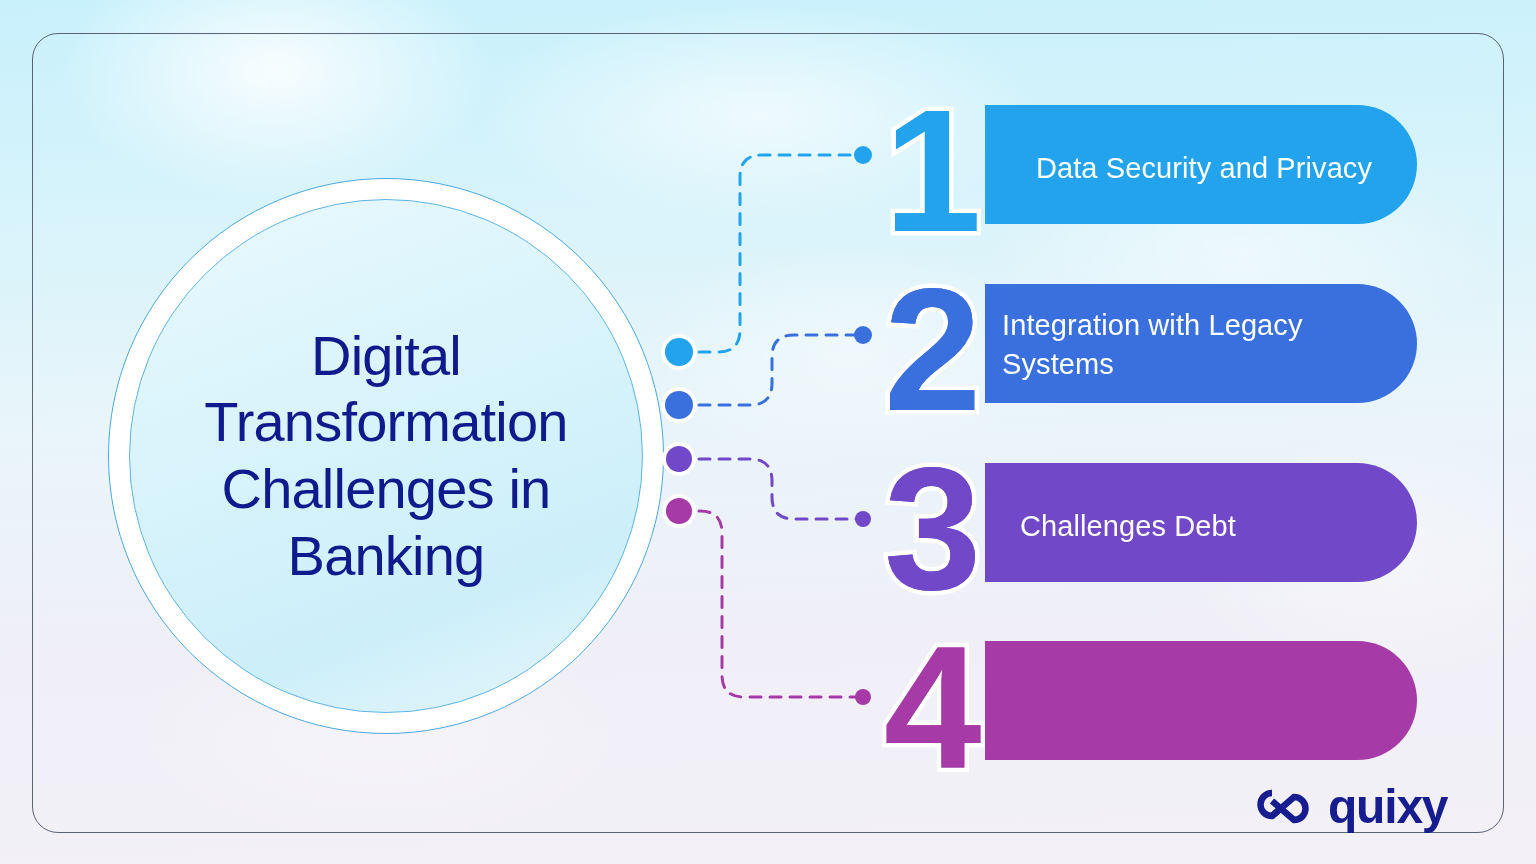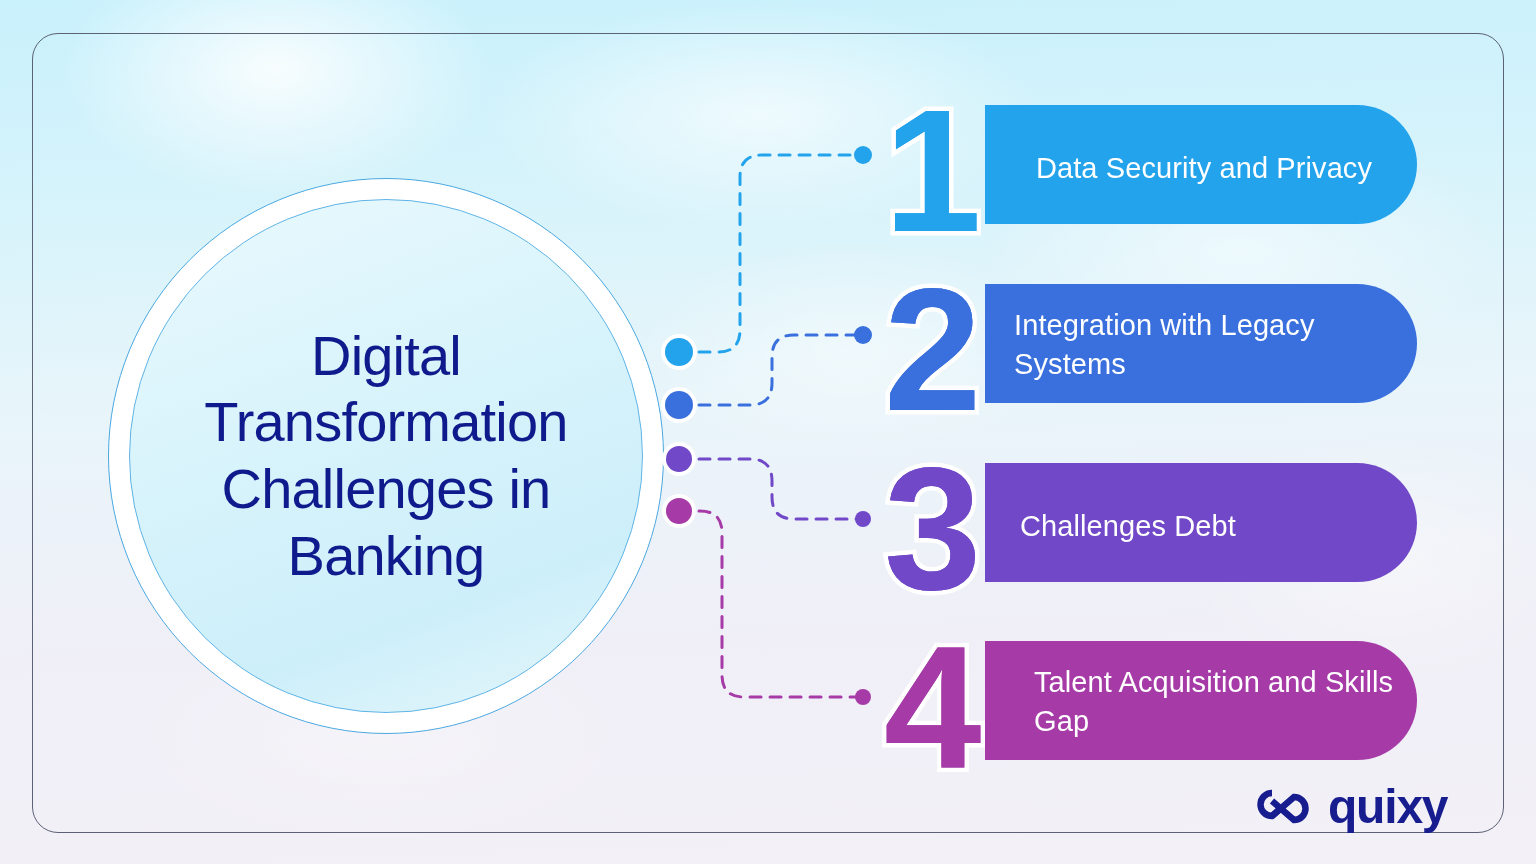--- a/index.html
+++ b/index.html
@@ -141,35 +141,34 @@
     <div class="bar" style="left:101px; width:432px; background:#23a3ec;"></div>
     <div class="numeral" style="left:0px; top:-22px; color:#23a3ec;">1</div>
     <div class="numeral-fill" style="left:0px; top:-22px; color:#23a3ec;">1</div>
     <div class="row-label" style="left:120px; top:44px; width:400px;text-align:center;">Data Security and Privacy</div>
   </div>
 
   <div class="row" style="left:884px; top:284px; width:533px; height:119px;">
     <div class="bar" style="left:101px; width:432px; background:#3a70dd;"></div>
     <div class="numeral" style="left:0px; top:-22px; color:#3a70dd;">2</div>
     <div class="numeral-fill" style="left:0px; top:-22px; color:#3a70dd;">2</div>
-    <div class="row-label" style="left:130px; top:22px; width:370px;">Integration with Legacy Systems</div>
+    <div class="row-label" style="left:118px; top:22px; width:370px;">Integration with Legacy Systems</div>
   </div>
 
   <div class="row" style="left:884px; top:463px; width:533px; height:119px;">
     <div class="bar" style="left:101px; width:432px; background:#7048c8;"></div>
     <div class="numeral" style="left:0px; top:-22px; color:#7048c8;">3</div>
     <div class="numeral-fill" style="left:0px; top:-22px; color:#7048c8;">3</div>
     <div class="row-label" style="left:136px; top:44px; width:380px;">Challenges Debt</div>
   </div>
 
   <div class="row" style="left:884px; top:641px; width:533px; height:119px;">
     <div class="bar" style="left:101px; width:432px; background:#a63ba8;"></div>
     <div class="numeral" style="left:0px; top:-22px; color:#a63ba8;">4</div>
     <div class="numeral-fill" style="left:0px; top:-22px; color:#a63ba8;">4</div>
-    <div class="row-label" style="left:150px; top:22px; width:360px;">Talent Acquisition and Skills Gap</div>
   </div>
 
 </div>
 
 <div class="logo">
   <svg width="62" height="48" viewBox="0 0 62 48">
     <g fill="none" stroke="#171c8f" stroke-width="6.5">
       <path d="M 20 10 A 11.5 11.5 0 1 0 20 33 L 42 14 A 11.5 11.5 0 1 1 42 37 L 20 18"></path>
       <path d="M 20 33 L 30 24.3"></path>
     </g>

